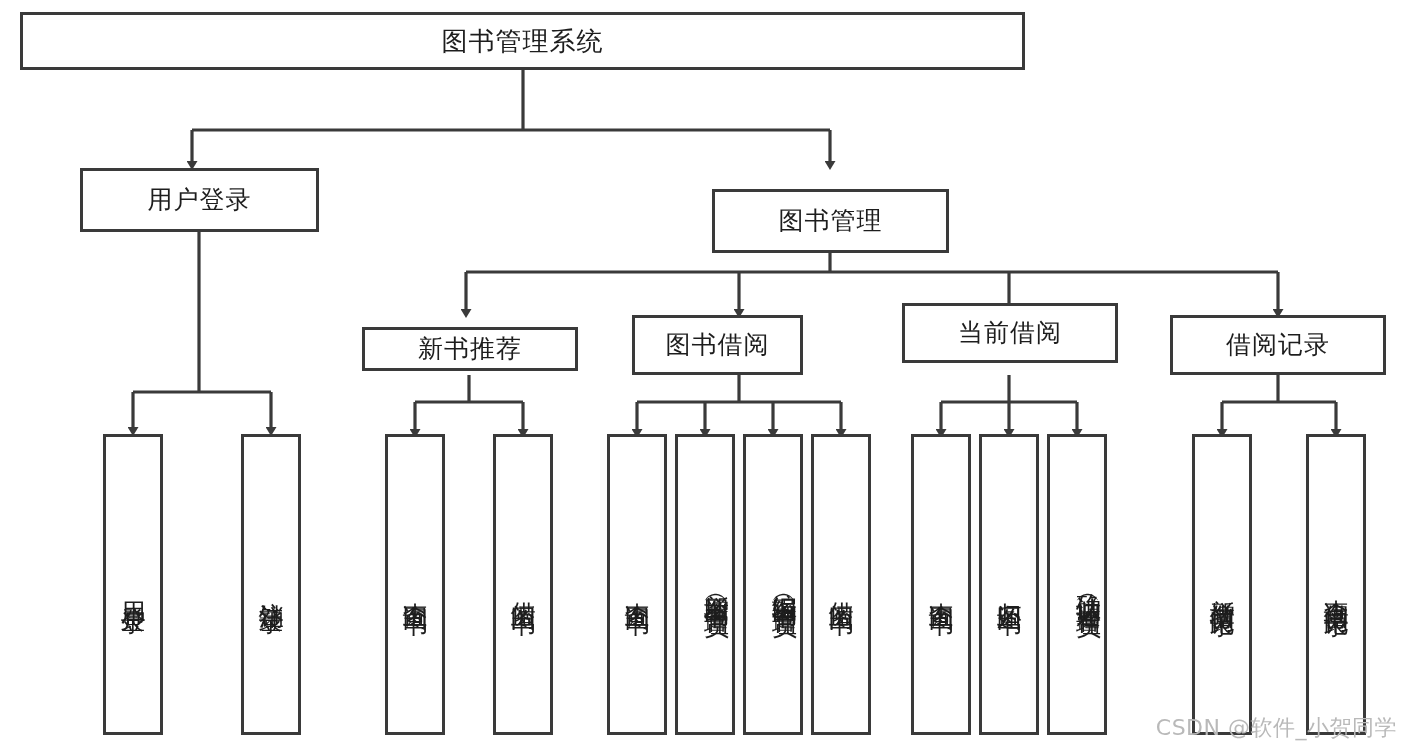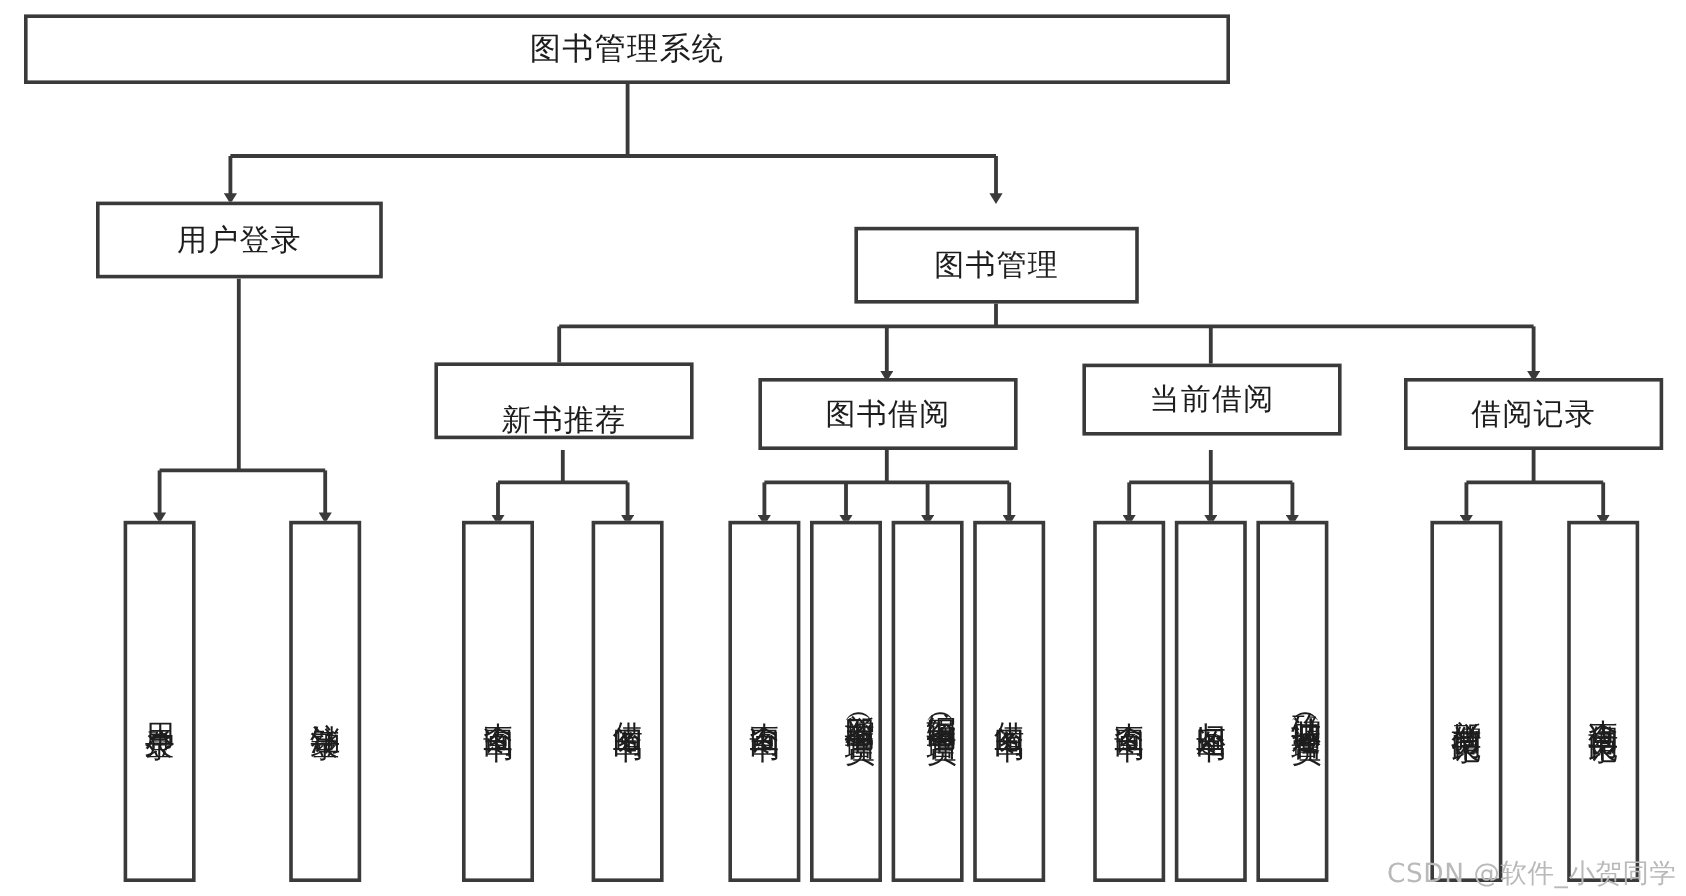--- a/index.html
+++ b/index.html
@@ -139,24 +139,24 @@
     <span>图书管理系统</span>
   </div>
 
   <div class="node horiz" style="left:80px; top:168px; width:239px; height:64px;">
     <span>用户登录</span>
   </div>
   <div class="node horiz" style="left:712px; top:168px; width:237px; height:64px;margin-top:21px;">
     <span>图书管理</span>
   </div>
 
-  <div class="node horiz" style="left:362px; top:302px; width:216px; height:64px;align-items:flex-end;">
+  <div class="node horiz" style="left:362px; top:327px; width:216px; height:44px;">
     <span>新书推荐</span>
   </div>
-  <div class="node horiz" style="left:632px; top:315px; width:216px; height:60px;">
+  <div class="node horiz" style="left:632px; top:315px; width:171px; height:60px;">
     <span>图书借阅</span>
   </div>
   <div class="node horiz" style="left:902px; top:303px; width:216px; height:60px;">
     <span>当前借阅</span>
   </div>
   <div class="node horiz" style="left:1170px; top:315px; width:216px; height:60px;">
     <span>借阅记录</span>
   </div>
 
   <div class="node vert center-text" style="left:103px; top:434px; width:60px; height:301px;">

